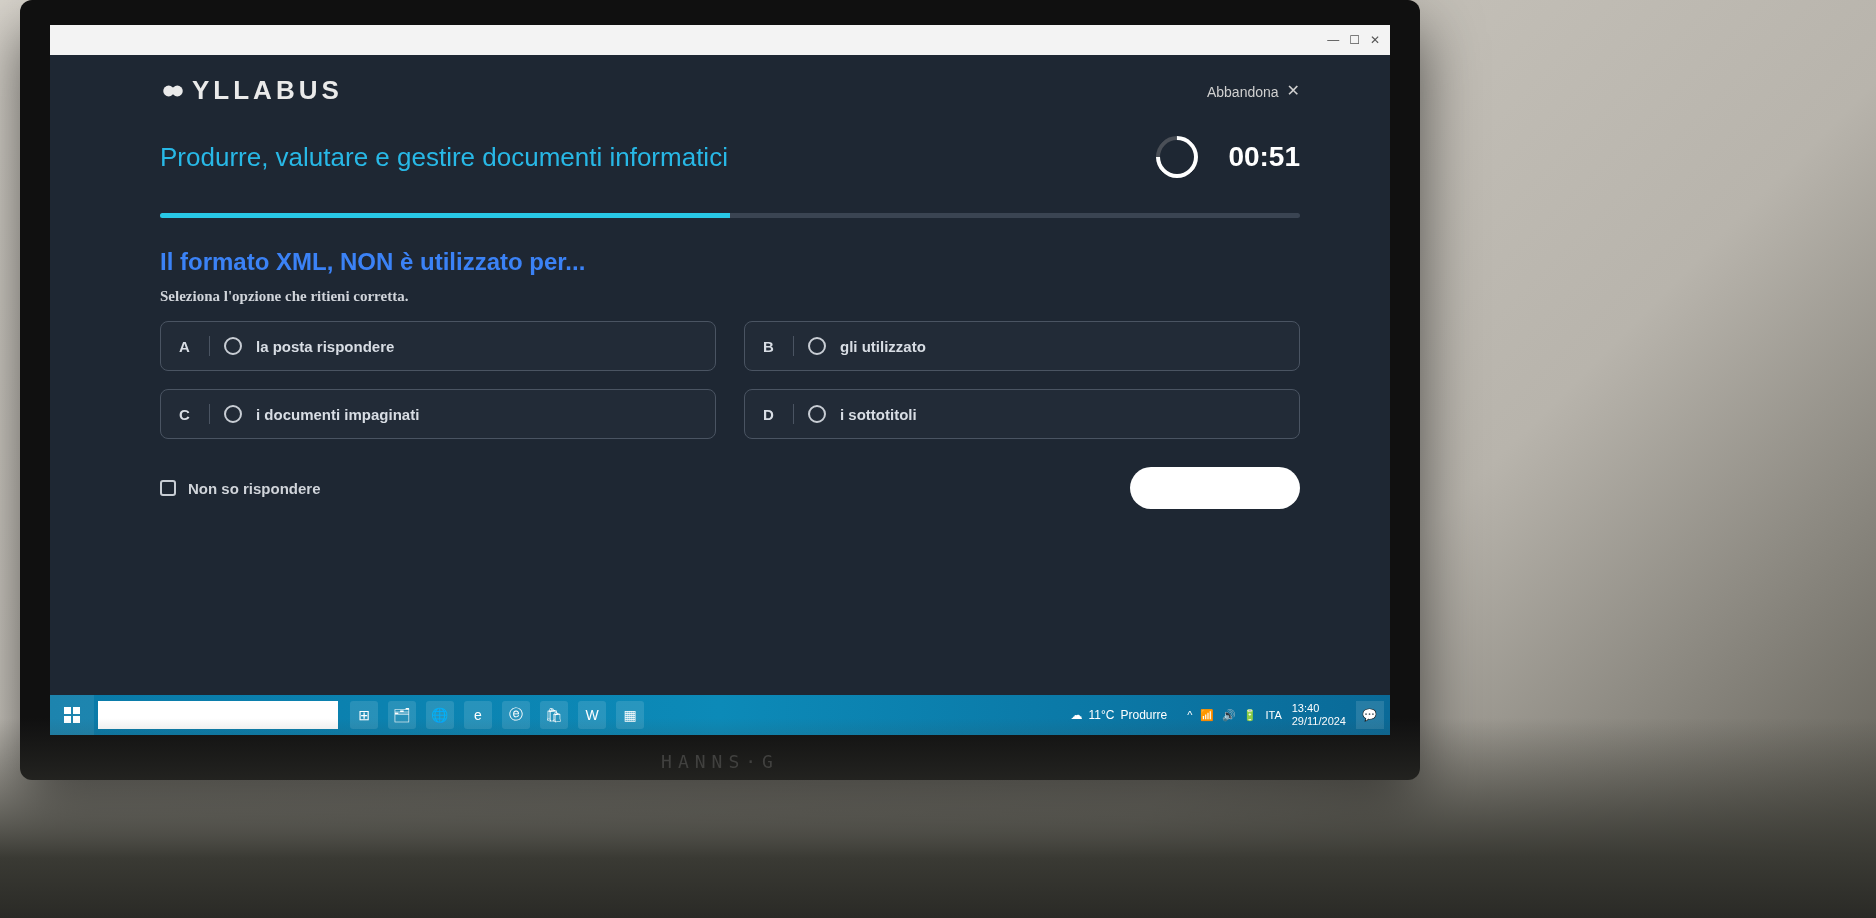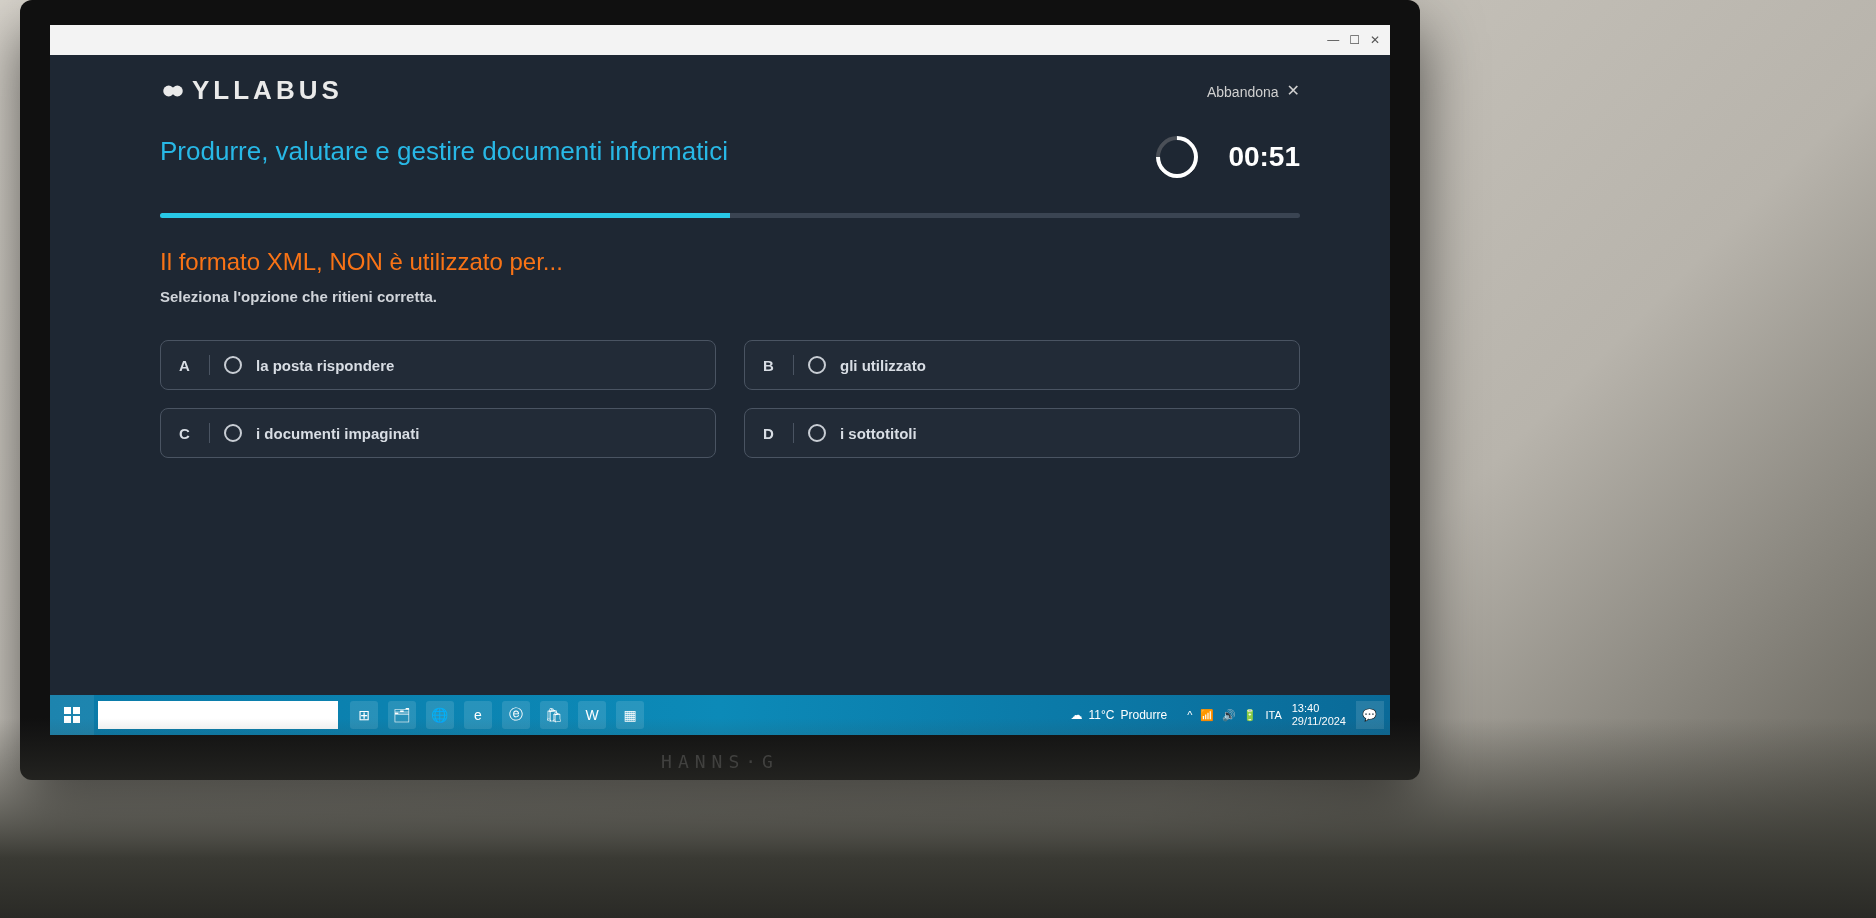--- a/index.html
+++ b/index.html
@@ -64,21 +64,21 @@
   }
   .logo svg { width: 26px; height: 26px; fill: #eaeaea; }
 
   .abandon {
     display: flex; align-items: flex-end; gap: 8px;
     color: #d0d0d0; font-size: 14px; cursor: pointer;
   }
   .abandon .x { font-size: 16px; }
 
   .title-row {
-    display: flex; justify-content: space-between; 
+    display: flex; justify-content: space-between; align-items: center;
     margin-bottom: 35px;
   }
   .topic-title {
     color: #28b8e6; font-size: 26px; font-weight: 500;
   }
   .timer {
     display: flex; align-items: center; gap: 30px;
     color: #fff; font-size: 28px; font-weight: 600;
   }
   .timer-ring {
@@ -90,22 +90,22 @@
 
   .progress-track {
     height: 5px; background: #3a4452; border-radius: 3px; overflow: hidden;
     margin-bottom: 30px;
   }
   .progress-fill {
     height: 100%; width: 50%; background: #28c8e6;
   }
 
   .counter { color: #28b8e6; font-size: 20px; font-weight: 600; margin-bottom: 16px; }
-  .question { color: #f97316; font-size: 24px; font-weight: 400; margin-bottom: 12px; }
-  .instruction { color: #d0d4da; font-size: 15px; font-weight: 600; margin-bottom: 35px; }
+  .question { color: #3b82f6; font-size: 24px; font-weight: 700; margin-bottom: 12px; }
+  .instruction { color: #d0d4da; font-size: 15px; font-weight: 600; margin-bottom: 16px; font-family: Liberation Serif, serif; }
 
   .options {
     display: grid; grid-template-columns: 1fr 1fr; gap: 18px 28px;
     margin-bottom: 28px;
   }
   .option {
     border: 1px solid #4a5462; border-radius: 8px;
     background: rgba(255,255,255,0.02);
     display: flex; align-items: center; gap: 14px;
     padding: 14px 18px; cursor: pointer;
@@ -231,20 +231,27 @@
             <span>i documenti impaginati</span>
           </div>
           <div class="option">
             <span class="opt-letter">D</span>
             <span class="opt-sep"></span>
             <span class="opt-radio"></span>
             <span>i sottotitoli</span>
           </div>
         </div>
 
+        <div class="bottom-row">
+          <div class="dontknow">
+            <span class="chk"></span>
+            <span>Non so rispondere</span>
+          </div>
+          <button class="confirm-btn"></button>
+        </div>
 
       </div>
 
       <div class="taskbar">
         <div class="start">
           <svg width="16" height="16" viewBox="0 0 16 16">
               <rect x="0" y="0" width="7" height="7" fill="#fff"></rect>
               <rect x="9" y="0" width="7" height="7" fill="#fff"></rect>
               <rect x="0" y="9" width="7" height="7" fill="#fff"></rect>
               <rect x="9" y="9" width="7" height="7" fill="#fff"></rect>

